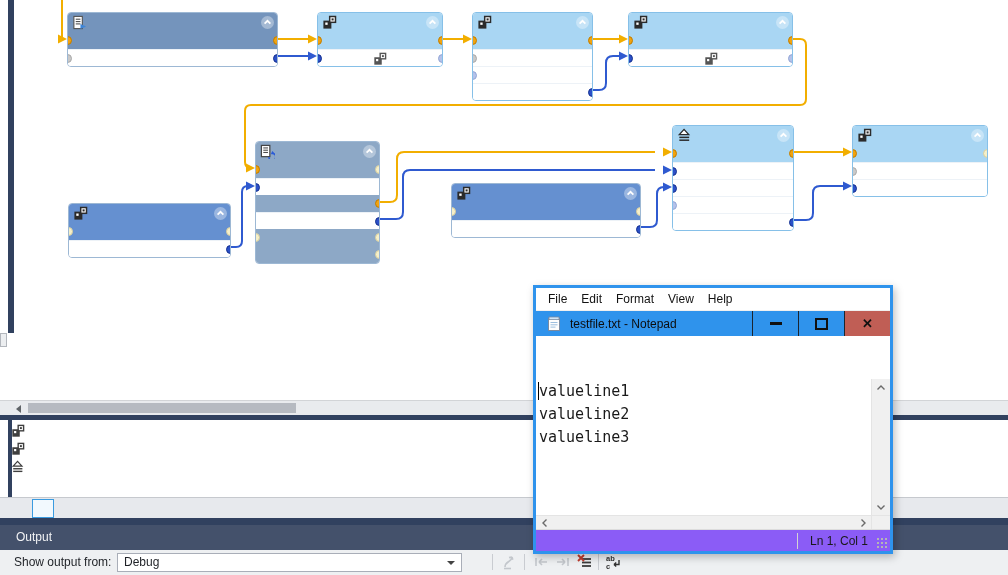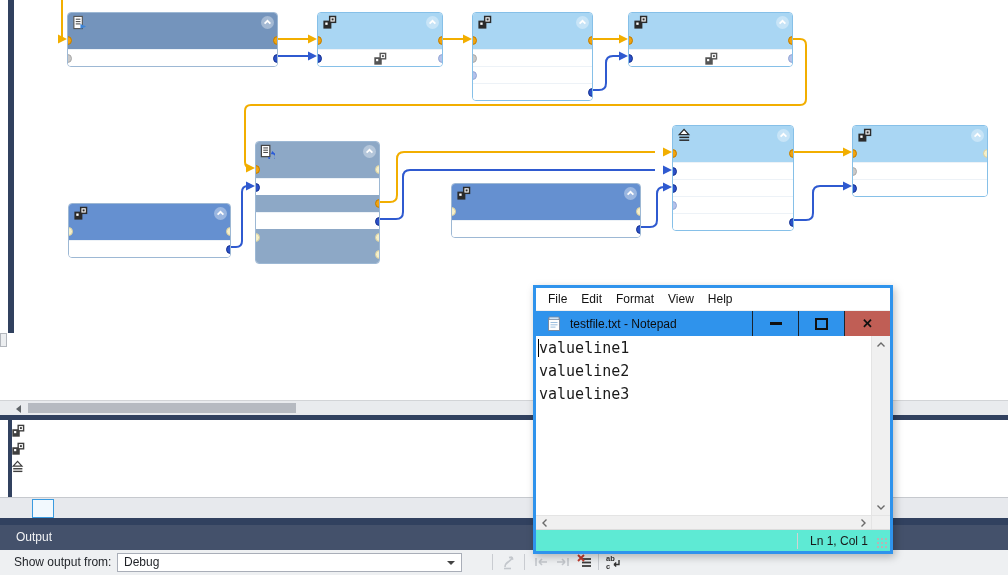--- a/index.html
+++ b/index.html
@@ -75,33 +75,33 @@
   #np-titlebar .np-ico{margin-left:10px;width:16px;height:16px;}
   #np-title{margin-left:8px;font-size:12px;color:#0d0d0d;white-space:nowrap;}
   #np-caption{margin-left:auto;display:flex;height:25px;}
   .cap-btn{width:46px;height:25px;display:flex;align-items:center;justify-content:center;border-left:1px solid #1b2530;box-sizing:border-box;}
   .cap-btn.close{background:#c05e55;}
   .cap-min{width:12px;height:3px;background:#111;}
   .cap-max{width:9px;height:8px;border:2px solid #111;}
   .cap-x{font-size:13px;font-weight:bold;color:#111;line-height:1;}
   #np-menubar{height:22px;background:#fff;display:flex;align-items:center;padding-left:5px;flex:0 0 22px;border-bottom:1px solid #f0f0f0;}
   .menu-item{font-size:12px;color:#121212;padding:0 7px;}
-  #np-body{flex:1;display:flex;min-height:0;}
+  #np-body{flex:1;display:flex;min-height:0;margin-top:43px;}
   #np-text{flex:1;position:relative;background:#fff;overflow:hidden;}
   #np-text pre{margin:0;padding:1px 0 0 3px;font-family:"DejaVu Sans Mono",monospace;font-size:15px;line-height:23px;color:#1a1a1a;}
   #np-caret{position:absolute;left:2px;top:3px;width:1px;height:18px;background:#000;}
   #np-vscroll{flex:0 0 19px;background:#f0f0f0;border-left:1px solid #e4e4e4;display:flex;flex-direction:column;justify-content:space-between;box-sizing:border-box;}
   .vs-arrow{height:17px;display:flex;align-items:center;justify-content:center;}
   .vs-arrow svg{width:10px;height:10px;}
   #np-hscroll-row{flex:0 0 14px;display:flex;}
   #np-hscroll{flex:1;background:#f0f0f0;border-top:1px solid #e4e4e4;display:flex;justify-content:space-between;box-sizing:border-box;}
   .hs-arrow{width:17px;display:flex;align-items:center;justify-content:center;}
   .hs-arrow svg{width:10px;height:10px;}
   #np-corner{flex:0 0 19px;background:#f0f0f0;border-top:1px solid #e4e4e4;border-left:1px solid #e4e4e4;box-sizing:border-box;}
-  #np-status{flex:0 0 22px;background:#5eead4;border-top:1px solid #dcdcdc;position:relative;box-sizing:border-box;padding-left:9px;}
+  #np-status{flex:0 0 22px;background:#8b5cf6;border-top:1px solid #dcdcdc;position:relative;box-sizing:border-box;padding-left:9px;}
   #np-status .sep{position:absolute;right:92px;top:3px;width:1px;height:16px;background:#d3d3d3;}
   #np-status .lncol{position:absolute;right:22px;top:0;height:22px;line-height:22px;font-size:12px;color:#1a1a1a;}
   #np-grip{position:absolute;right:2px;bottom:2px;width:12px;height:12px;
     background-image:radial-gradient(#b5b5b5 1px, transparent 1.2px);background-size:4px 4px;background-position:bottom right;}
 </style>
 </head>
 <body>
 
 <div id="app">
 

